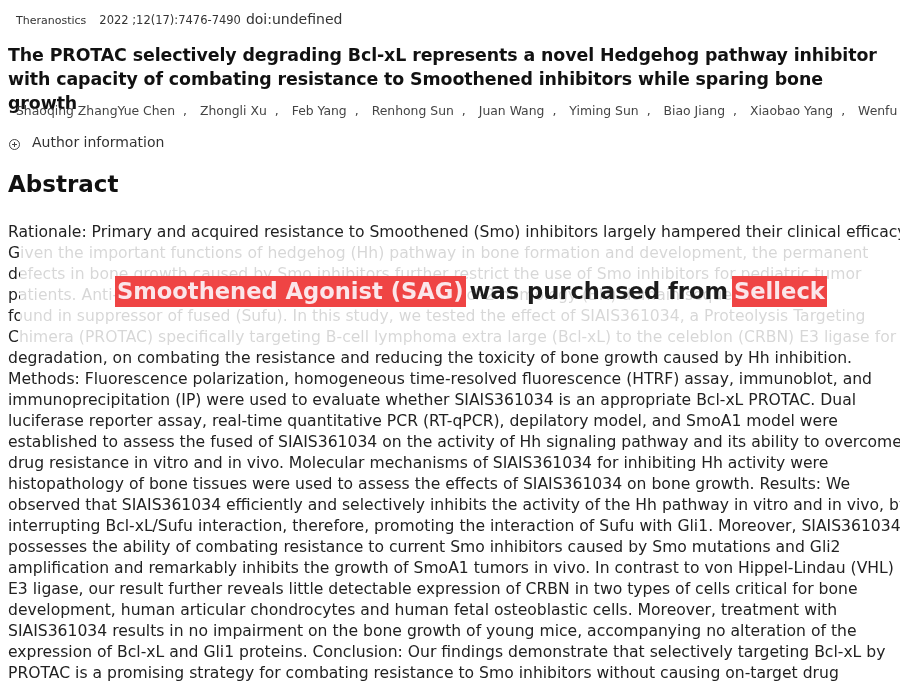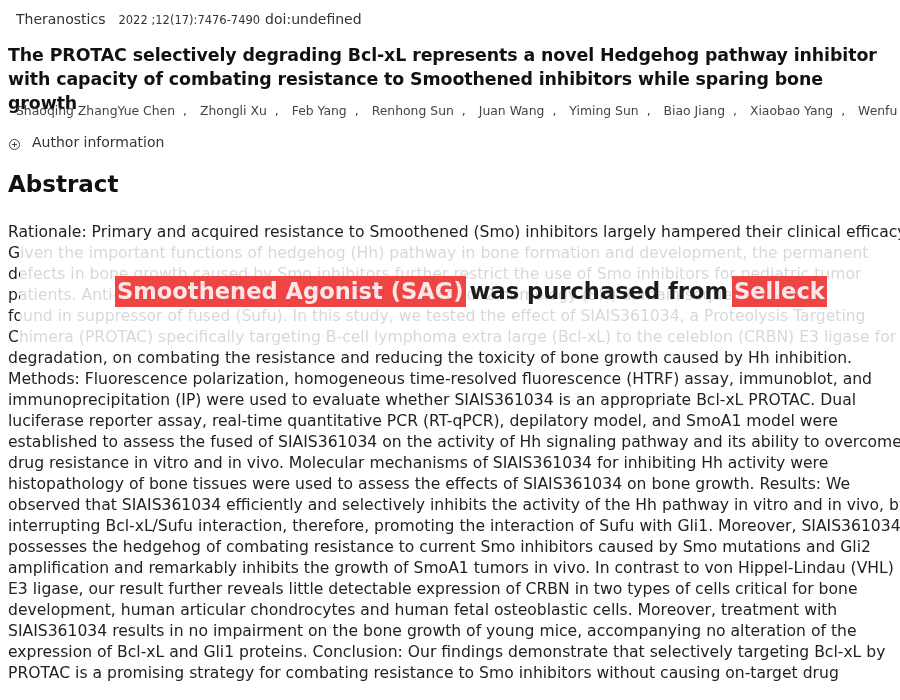--- a/index.html
+++ b/index.html
@@ -25,21 +25,21 @@
       position: absolute;
       left: 16px;
       top: 11px;
       font-size: 14px;
       color: #333;
       white-space: nowrap;
       display: flex;
       align-items: baseline;
       gap: 0;
     }
-    .meta-line .journal { font-size: 14px; margin-right: 13px; }
+    .meta-line .journal { font-size: 11px; margin-right: 13px; }
     .meta-line .citation { font-size: 11.5px; margin-right: 5px; }
     .meta-line .doi { font-size: 14px; }
 
     .title {
       position: absolute;
       left: 8px;
       top: 43px;
       width: 885px;
       font-size: 17.4px;
       font-weight: bold;
@@ -191,21 +191,21 @@
     <div class="line">Chimera (PROTAC) specifically targeting B-cell lymphoma extra large (Bcl-xL) to the celeblon (CRBN) E3 ligase for</div>
     <div class="line">degradation, on combating the resistance and reducing the toxicity of bone growth caused by Hh inhibition.</div>
     <div class="line">Methods: Fluorescence polarization, homogeneous time-resolved fluorescence (HTRF) assay, immunoblot, and</div>
     <div class="line">immunoprecipitation (IP) were used to evaluate whether SIAIS361034 is an appropriate Bcl-xL PROTAC. Dual</div>
     <div class="line">luciferase reporter assay, real-time quantitative PCR (RT-qPCR), depilatory model, and SmoA1 model were</div>
     <div class="line">established to assess the fused of SIAIS361034 on the activity of Hh signaling pathway and its ability to overcome</div>
     <div class="line">drug resistance in vitro and in vivo. Molecular mechanisms of SIAIS361034 for inhibiting Hh activity were</div>
     <div class="line">histopathology of bone tissues were used to assess the effects of SIAIS361034 on bone growth. Results: We</div>
     <div class="line">observed that SIAIS361034 efficiently and selectively inhibits the activity of the Hh pathway in vitro and in vivo, by</div>
     <div class="line">interrupting Bcl-xL/Sufu interaction, therefore, promoting the interaction of Sufu with Gli1. Moreover, SIAIS361034</div>
-    <div class="line">possesses the hedgehog of combating resistance to current Smo inhibitors caused by Smo mutations and Gli2</div>
+    <div class="line">possesses the ability of combating resistance to current Smo inhibitors caused by Smo mutations and Gli2</div>
     <div class="line">amplification and remarkably inhibits the growth of SmoA1 tumors in vivo. In contrast to von Hippel-Lindau (VHL)</div>
     <div class="line">E3 ligase, our result further reveals little detectable expression of CRBN in two types of cells critical for bone</div>
     <div class="line">development, human articular chondrocytes and human fetal osteoblastic cells. Moreover, treatment with</div>
     <div class="line">SIAIS361034 results in no impairment on the bone growth of young mice, accompanying no alteration of the</div>
     <div class="line">expression of Bcl-xL and Gli1 proteins. Conclusion: Our findings demonstrate that selectively targeting Bcl-xL by</div>
     <div class="line">PROTAC is a promising strategy for combating resistance to Smo inhibitors without causing on-target drug</div>
   </div>
 
   <div class="overlay"></div>
 

